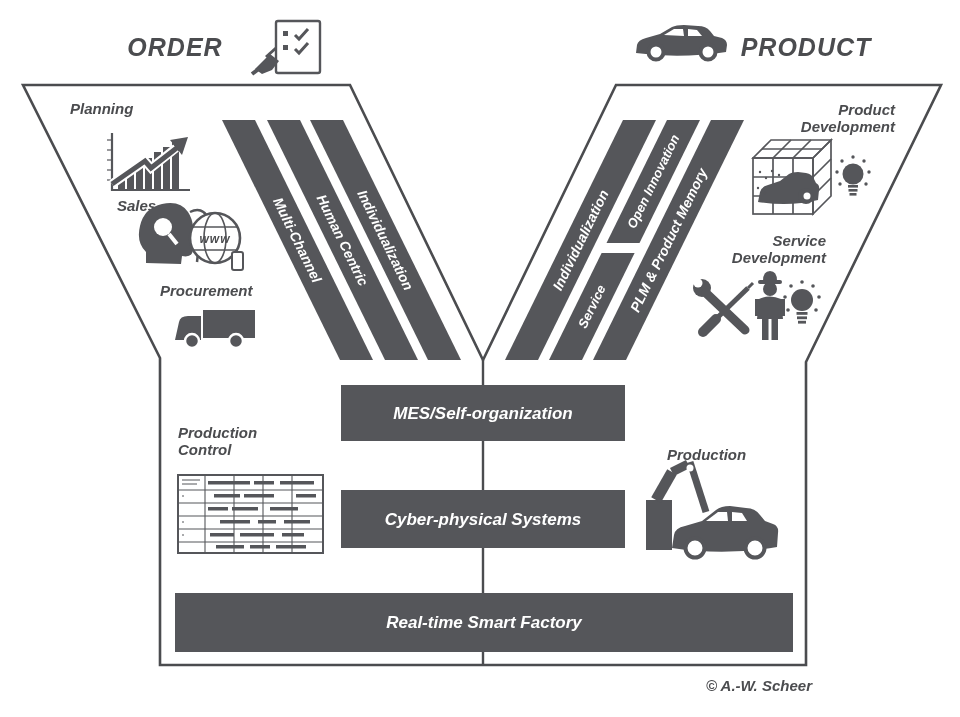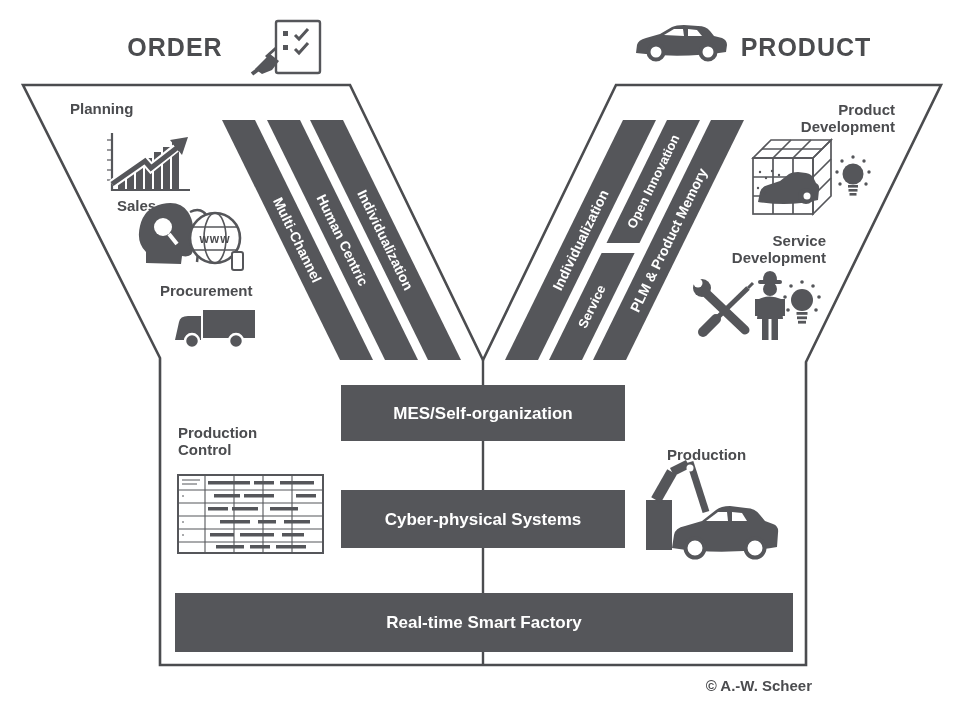--- a/index.html
+++ b/index.html
@@ -1,17 +1,17 @@
 <!DOCTYPE html>
 <html><head>
 <meta charset="utf-8">
 <style>
   html,body{margin:0;padding:0;background:#ffffff;}
   .canvas{position:relative;width:956px;height:717px;background:#ffffff;overflow:hidden;
-          font-family:"Liberation Sans",sans-serif;}
+          font-family:"Liberation Sans",sans-serif;font-style:italic;}
   svg{position:absolute;left:0;top:0;}
   svg text{font-family:"Liberation Sans",sans-serif;font-weight:bold;fill:#4b4c4f;}
   .hdr{font-size:25px;letter-spacing:1px;}
   .lbl{font-size:15px;}
   .barlbl{font-size:14px;fill:#ffffff;}
   .barlblsm{font-size:13px;fill:#ffffff;}
   .hbar{font-size:17px;fill:#ffffff;}
   .globe{font-size:12px;letter-spacing:1px;}
   .copy{font-size:15px;}
 </style>

